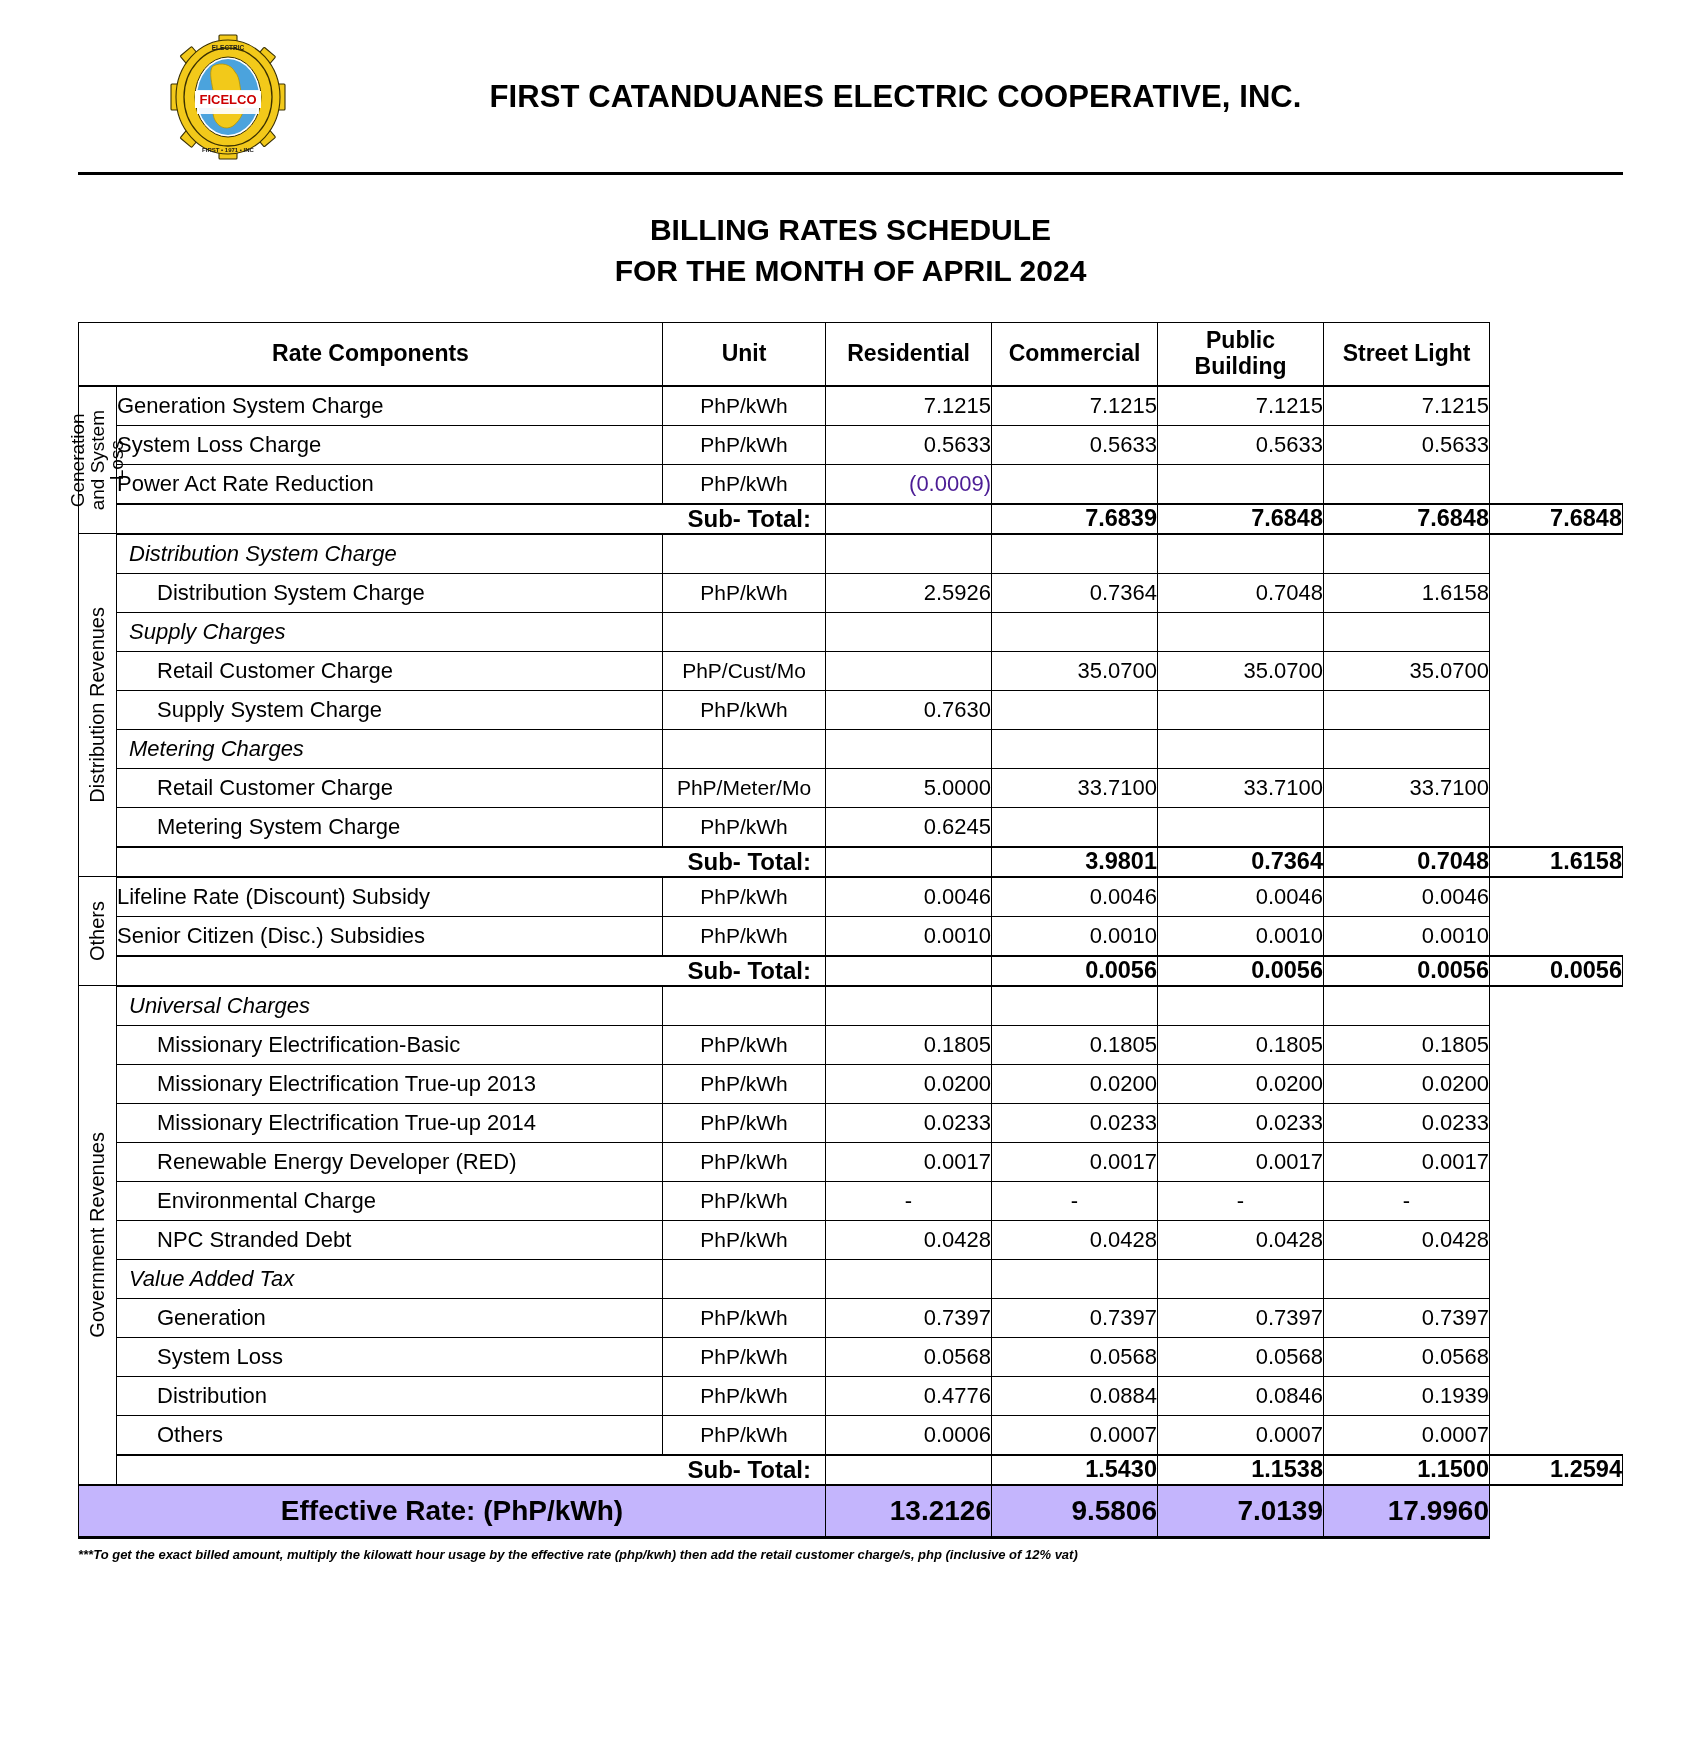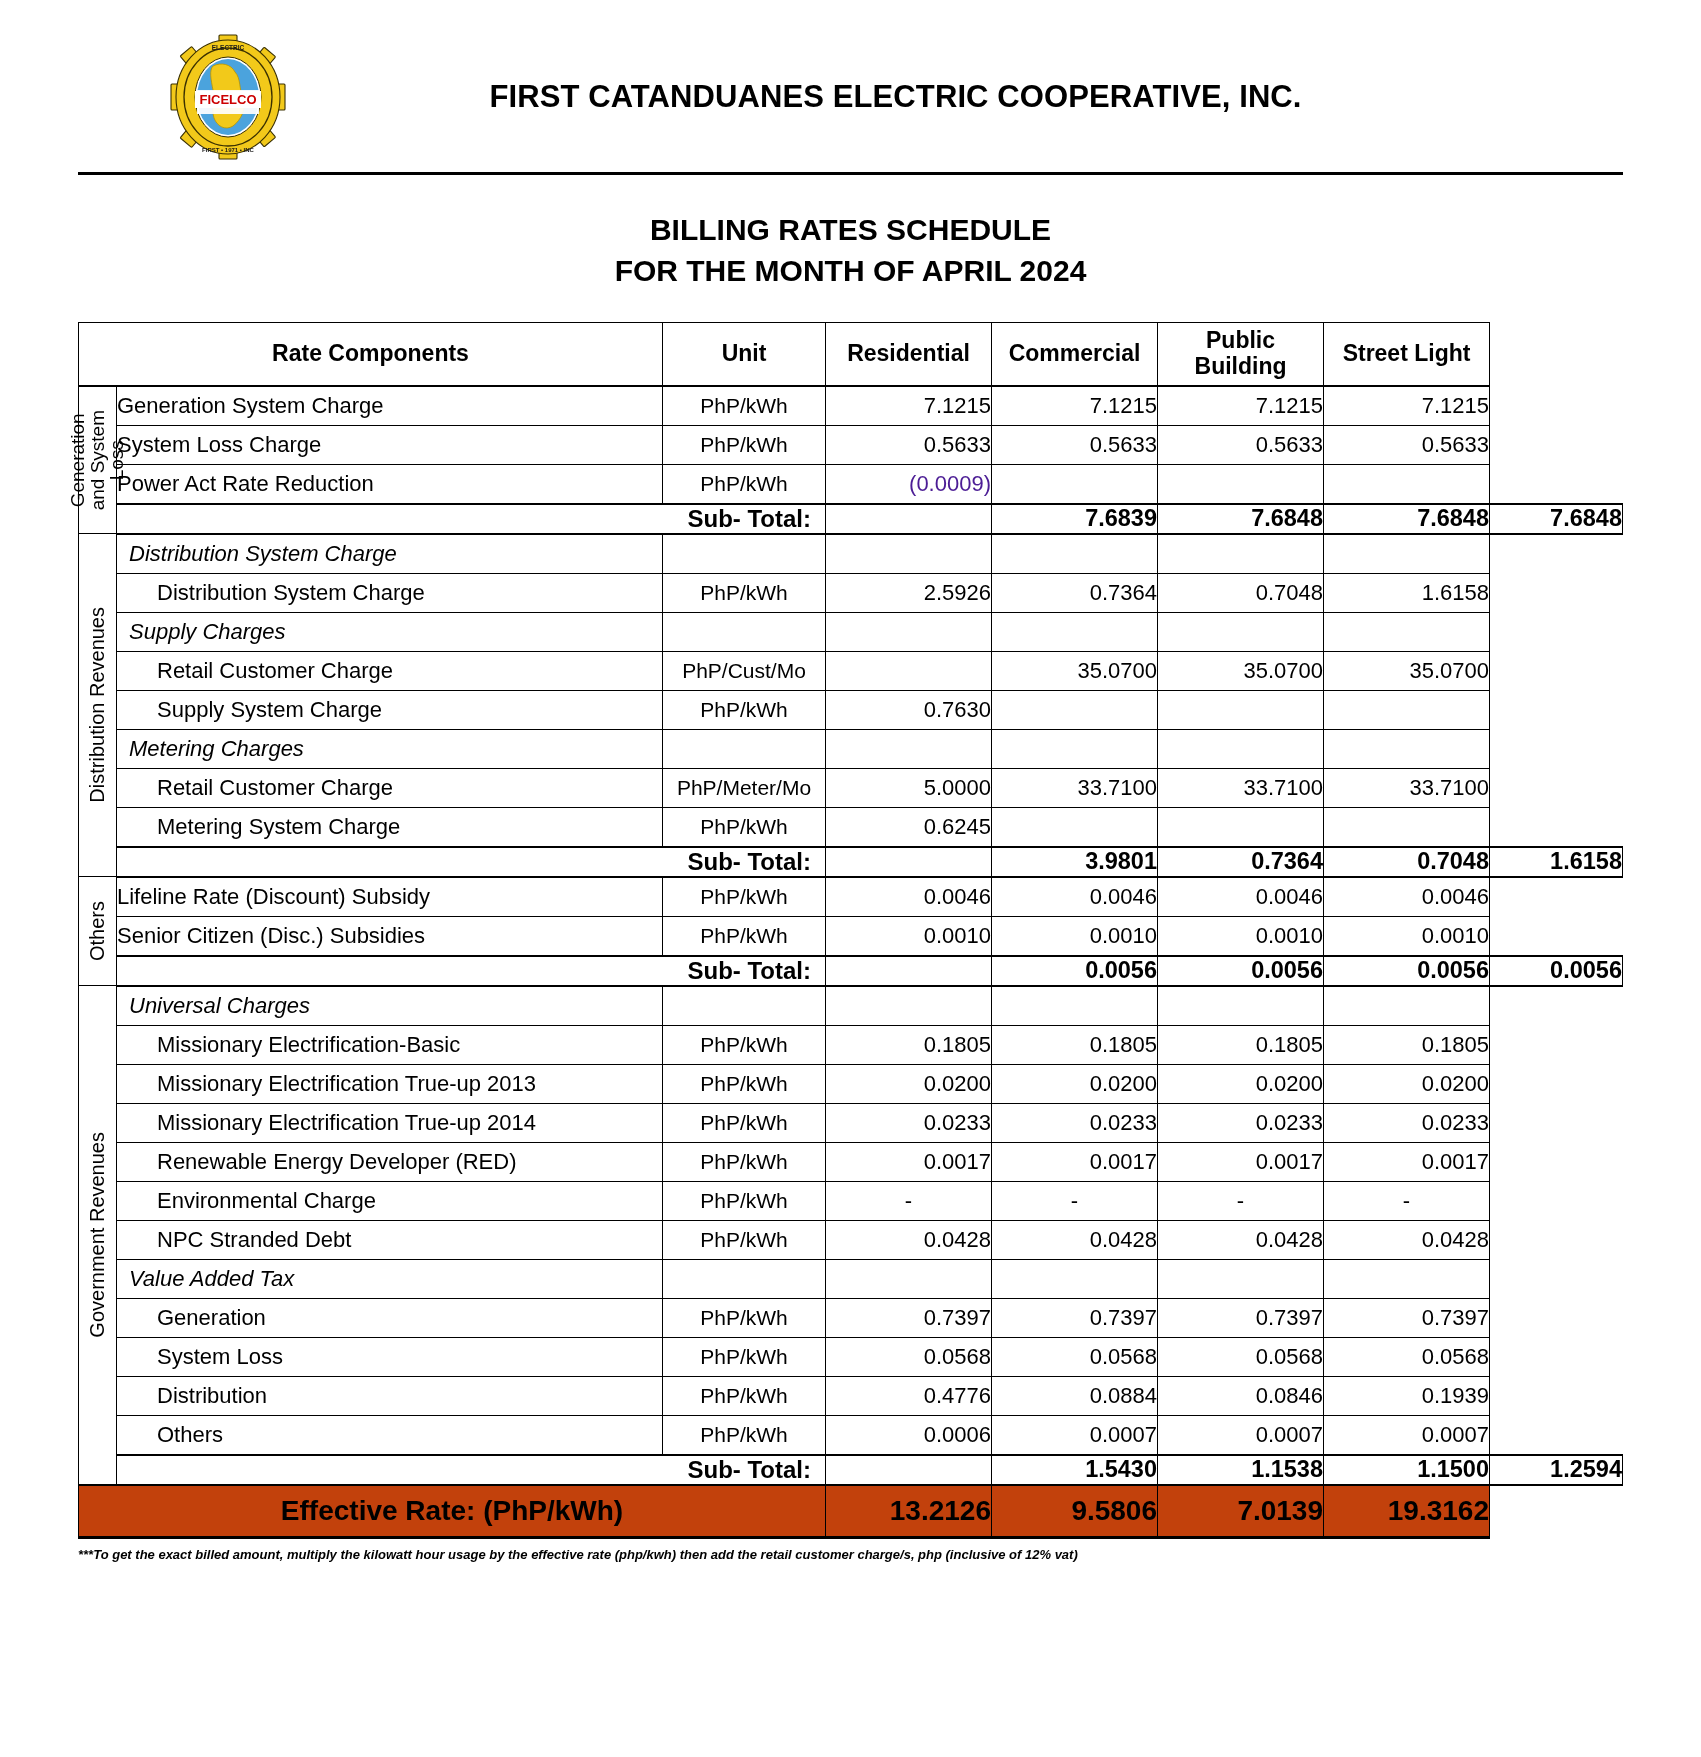--- a/index.html
+++ b/index.html
@@ -168,21 +168,21 @@
     justify-content: center;
     margin: 0 auto;
   }
   .vlabel.tight { font-size: 19px; }
 
   
   tr.sect-end > td { border-bottom: 2px solid #000; }
 
   
   tr.effective td {
-    background: #c2410c;
+    background: #c4b5fd;
     font-weight: bold;
     height: 50px;
     border-top: 2px solid #000;
     border-bottom: 3px solid #000;
   }
   tr.effective td.eff-label {
     text-align: center;
     font-size: 28px;
   }
   tr.effective td.val { font-size: 28px; }
@@ -511,21 +511,21 @@
             <td class="val">1.5430</td>
             <td class="val">1.1538</td>
             <td class="val">1.1500</td>
             <td class="val">1.2594</td>
           </tr>
           <tr class="effective">
             <td class="eff-label" colspan="3">Effective Rate:  (PhP/kWh)</td>
             <td class="val">13.2126</td>
             <td class="val">9.5806</td>
             <td class="val">7.0139</td>
-            <td class="val">19.3162</td>
+            <td class="val">17.9960</td>
           </tr>
         </tbody>
     </table>
   </div>
 
   <div class="footnote">***To get the exact billed amount, multiply the kilowatt  hour usage by the effective rate  (php/kwh) then add the retail customer charge/s, php (inclusive of 12% vat)</div>
 
 </div>
 
 </body></html>

